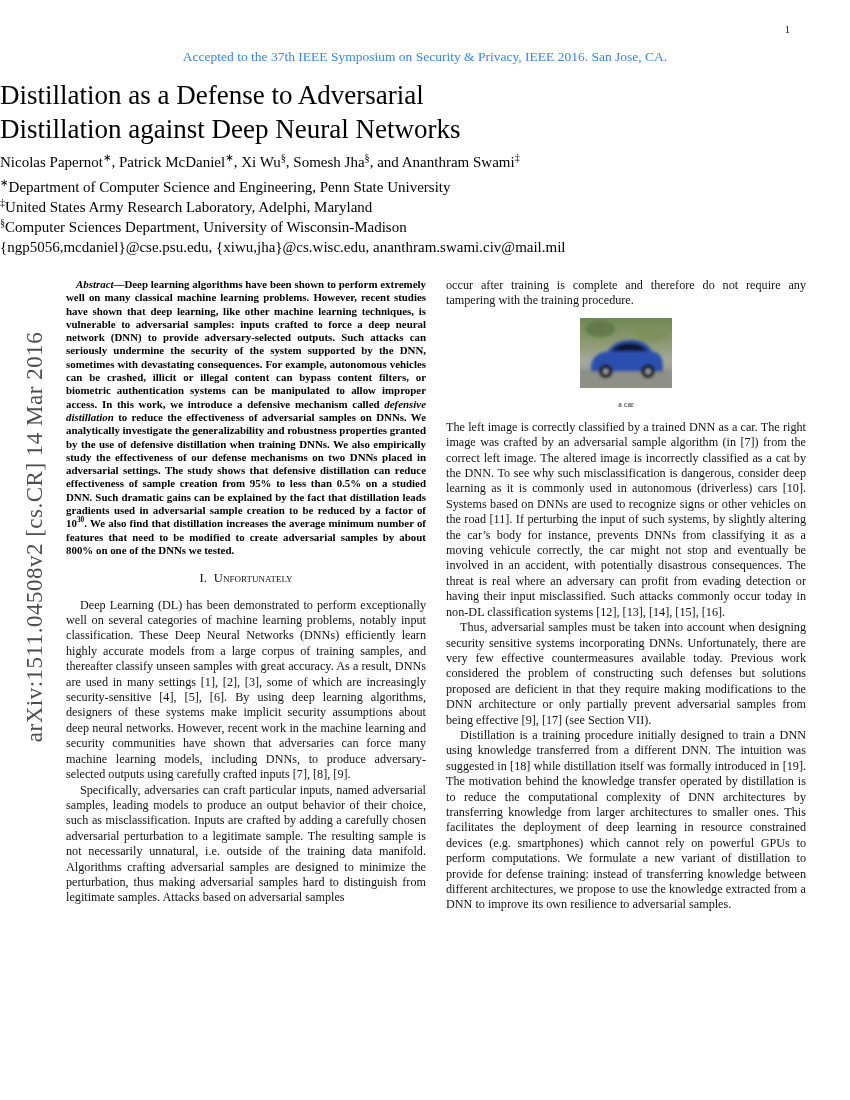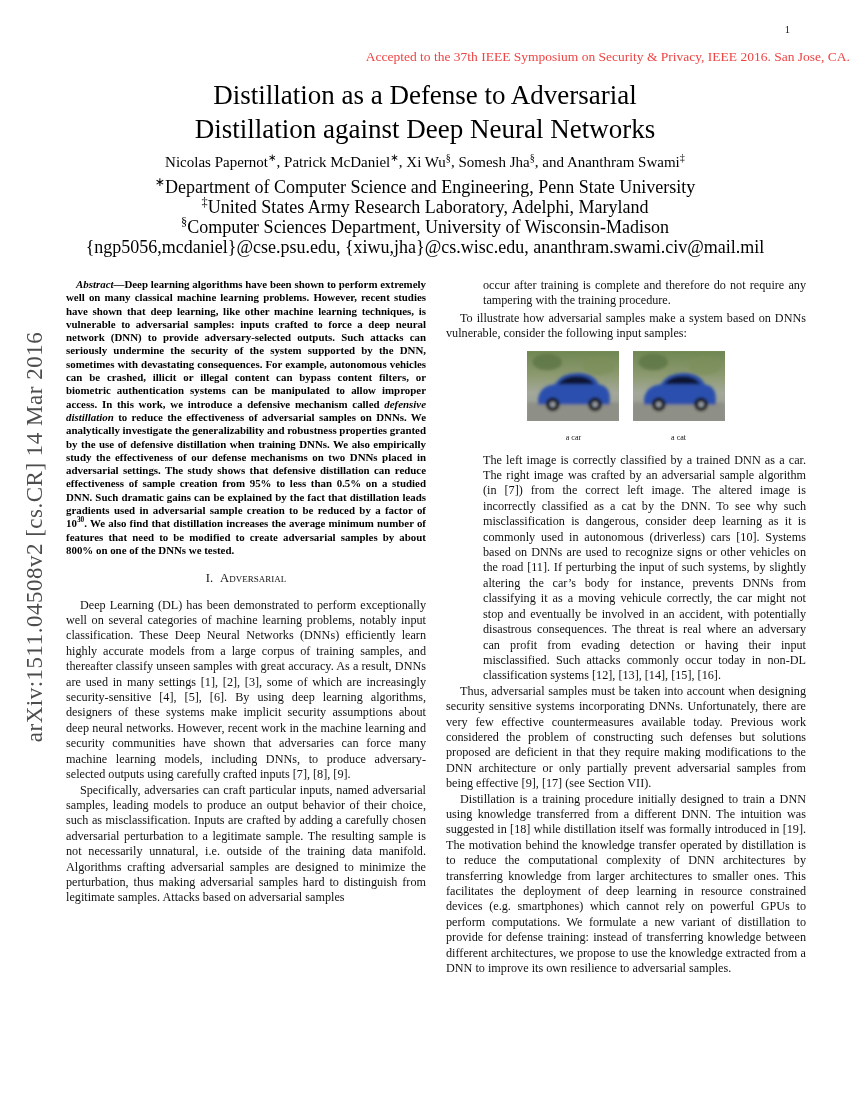--- a/index.html
+++ b/index.html
@@ -4,32 +4,32 @@
 <style>
   html,body { margin:0; padding:0; background:#ffffff; }
   .page {
     position:relative; width:850px; height:1100px; background:#ffffff;
     font-family:"Liberation Serif", serif; color:#111; overflow:hidden;
   }
   .page-number {
     position:absolute; top:24px; right:60px; font-size:10.5px; color:#222;
   }
   .accept-note {
-    position:absolute; top:49px; left:0; width:100%; text-align:right;
-    font-size:13.5px; color:#ef4444;
+    position:absolute; top:49px; left:0; width:100%; text-align:center;
+    font-size:13.5px; color:#3b82f6;
   }
   .paper-title {
-    position:absolute; top:78px; left:0; width:100%; text-align:center;
+    position:absolute; top:78px; left:0; width:100%; 
     font-size:27px; line-height:34px; font-weight:400; color:#000;
   }
   .author-block {
-    position:absolute; top:154px; left:0; width:100%; text-align:center; color:#000;
+    position:absolute; top:154px; left:0; width:100%; text-align:left; color:#000;
   }
   .authors-line { font-size:15px; margin-bottom:6px; }
-  .affil-line { font-size:18px; line-height:20px; }
+  .affil-line { font-size:15px; line-height:20px; }
   .sup { vertical-align:super; font-size:68%; line-height:0; }
   .arxiv-strip {
     position:absolute; left:-225px; top:524px; width:520px; height:26px;
     transform:rotate(-90deg);
     font-size:23px; color:#4d4d4d; text-align:center; white-space:nowrap;
     letter-spacing:0.5px;
   }
   .columns {
     position:absolute; top:278px; left:66px; width:748px;
     display:flex; gap:20px;
@@ -41,21 +41,21 @@
   }
   .bi { font-style:italic; }
   .it { }
   .section-heading {
     text-align:center; font-size:12.6px; margin:14px 0 11px 0; text-indent:0;
     font-weight:400;
   }
   .sec-num { margin-right:7px; }
   .sc { font-variant:small-caps; }
   p.body-par { margin:0; text-indent:14px; }
-  p.noindent { text-indent:0;margin-left:37px; }
+  p.noindent { text-indent:0; }
   p.spaced { margin-top:2px; }
   .figure-block { margin:9px 0 10px 0; text-align:center; text-indent:0; }
   .fig-item { display:inline-block; width:92px; margin:0 5px; vertical-align:top; }
   .fig-img { width:92px; height:70px; display:block; }
   .fig-caption { font-size:8px; line-height:10px; margin-top:12px; text-align:center; }
   .hidden-defs { position:absolute; width:0; height:0; overflow:hidden; }
 </style>
 </head>
 <body>
 
@@ -94,69 +94,51 @@
   </div>
 
   <div class="arxiv-strip">arXiv:1511.04508v2  [cs.CR]  14 Mar 2016</div>
 
   <div class="columns">
 
     <div class="col">
 
       <p class="abstract"><span class="bi">Abstract</span><span>—Deep learning algorithms have been shown to perform extremely well on many classical machine learning problems. However, recent studies have shown that deep learning, like other machine learning techniques, is vulnerable to adversarial samples: inputs crafted to force a deep neural network (DNN) to provide adversary-selected outputs. Such attacks can seriously undermine the security of the system supported by the DNN, sometimes with devastating consequences. For example, autonomous vehicles can be crashed, illicit or illegal content can bypass content filters, or biometric authentication systems can be manipulated to allow improper access. In this work, we introduce a defensive mechanism called </span><span class="bi">defensive distillation</span><span> to reduce the effectiveness of adversarial samples on DNNs. We analytically investigate the generalizability and robustness properties granted by the use of defensive distillation when training DNNs. We also empirically study the effectiveness of our defense mechanisms on two DNNs placed in adversarial settings. The study shows that defensive distillation can reduce effectiveness of sample creation from 95% to less than 0.5% on a studied DNN. Such dramatic gains can be explained by the fact that distillation leads gradients used in adversarial sample creation to be reduced by a factor of </span><span>10</span><span class="sup">30</span><span>. We also find that distillation increases the average minimum number of features that need to be modified to create adversarial samples by about 800% on one of the DNNs we tested.</span></p>
 
-      <p class="section-heading"><span class="sec-num">I.</span><span class="sc">Adversarial</span></p>
+      <p class="section-heading"><span class="sec-num">I.</span><span class="sc">Unfortunately</span></p>
 
       <p class="body-par"><span class="it">Deep Learning</span><span> (DL) has been demonstrated to perform exceptionally well on several categories of machine learning problems, notably input classification. These </span><span class="it">Deep Neural Networks</span><span> (DNNs) efficiently learn highly accurate models from a large corpus of training samples, and thereafter classify unseen samples with great accuracy. As a result, DNNs are used in many settings [1], [2], [3], some of which are increasingly security-sensitive [4], [5], [6]. By using deep learning algorithms, designers of these systems make implicit security assumptions about deep neural networks. However, recent work in the machine learning and security communities have shown that adversaries can force many machine learning models, including DNNs, to produce adversary-selected outputs using carefully crafted inputs [7], [8], [9].</span></p>
 
       <p class="body-par"><span>Specifically, adversaries can craft particular inputs, named </span><span class="it">adversarial samples</span><span>, leading models to produce an output behavior of their choice, such as misclassification. Inputs are crafted by adding a carefully chosen adversarial perturbation to a legitimate sample. The resulting sample is not necessarily unnatural, i.e. outside of the training data manifold. Algorithms crafting adversarial samples are designed to minimize the perturbation, thus making adversarial samples hard to distinguish from legitimate samples. Attacks based on adversarial samples</span></p>
 
     </div>
 
     <div class="col">
 
       <p class="body-par noindent">occur after training is complete and therefore do not require any tampering with the training procedure.</p>
 
-      <p class="body-par spaced">To illustrate how adversarial samples make a system based on DNNs vulnerable, consider the following input samples:</p>
 
       <div class="figure-block">
         <div class="fig-item">
           <svg class="fig-img" viewBox="0 0 100 76">
             <rect width="100" height="76" fill="url(#photo-bg)"></rect>
             <g filter="url(#photo-blur)">
               <ellipse cx="22" cy="12" rx="16" ry="9" fill="#5d7444" opacity="0.8"></ellipse>
               <ellipse cx="78" cy="16" rx="18" ry="10" fill="#7c8f58" opacity="0.7"></ellipse>
               <rect x="0" y="56" width="100" height="20" fill="#8e8f86"></rect>
               <path d="M12 52 Q14 38 30 36 Q38 24 55 24 Q72 24 78 36 Q90 38 90 50 L90 58 L12 58 Z" fill="#2a4fae"></path>
               <path d="M34 36 Q40 27 54 27 Q68 27 73 36 Z" fill="#0d1633"></path>
               <circle cx="28" cy="58" r="7.5" fill="#14171b"></circle>
               <circle cx="74" cy="58" r="7.5" fill="#14171b"></circle>
               <circle cx="28" cy="58" r="3" fill="#9aa1a8"></circle>
               <circle cx="74" cy="58" r="3" fill="#9aa1a8"></circle>
             </g>
           </svg>
           <div class="fig-caption">a car</div>
         </div>
-        <div class="fig-item">
-          <svg class="fig-img" viewBox="0 0 100 76">
-            <rect width="100" height="76" fill="url(#photo-bg)"></rect>
-            <g filter="url(#photo-blur)">
-              <ellipse cx="22" cy="12" rx="16" ry="9" fill="#5d7444" opacity="0.8"></ellipse>
-              <ellipse cx="78" cy="16" rx="18" ry="10" fill="#7c8f58" opacity="0.7"></ellipse>
-              <rect x="0" y="56" width="100" height="20" fill="#8e8f86"></rect>
-              <path d="M12 52 Q14 38 30 36 Q38 24 55 24 Q72 24 78 36 Q90 38 90 50 L90 58 L12 58 Z" fill="#2a4fae"></path>
-              <path d="M34 36 Q40 27 54 27 Q68 27 73 36 Z" fill="#0d1633"></path>
-              <circle cx="28" cy="58" r="7.5" fill="#14171b"></circle>
-              <circle cx="74" cy="58" r="7.5" fill="#14171b"></circle>
-              <circle cx="28" cy="58" r="3" fill="#9aa1a8"></circle>
-              <circle cx="74" cy="58" r="3" fill="#9aa1a8"></circle>
-            </g>
-          </svg>
-          <div class="fig-caption">a cat</div>
-        </div>
       </div>
 
       <p class="body-par noindent">The left image is correctly classified by a trained DNN as a car. The right image was crafted by an adversarial sample algorithm (in [7]) from the correct left image. The altered image is incorrectly classified as a cat by the DNN. To see why such misclassification is dangerous, consider deep learning as it is commonly used in autonomous (driverless) cars [10]. Systems based on DNNs are used to recognize signs or other vehicles on the road [11]. If perturbing the input of such systems, by slightly altering the car’s body for instance, prevents DNNs from classifying it as a moving vehicule correctly, the car might not stop and eventually be involved in an accident, with potentially disastrous consequences. The threat is real where an adversary can profit from evading detection or having their input misclassified. Such attacks commonly occur today in non-DL classification systems [12], [13], [14], [15], [16].</p>
 
       <p class="body-par">Thus, adversarial samples must be taken into account when designing security sensitive systems incorporating DNNs. Unfortunately, there are very few effective countermeasures available today. Previous work considered the problem of constructing such defenses but solutions proposed are deficient in that they require making modifications to the DNN architecture or only partially prevent adversarial samples from being effective [9], [17] (see Section VII).</p>
 
       <p class="body-par"><span class="it">Distillation</span><span> is a training procedure initially designed to train a DNN using knowledge transferred from a different DNN. The intuition was suggested in [18] while distillation itself was formally introduced in [19]. The motivation behind the knowledge transfer operated by distillation is to reduce the computational complexity of DNN architectures by transferring knowledge from larger architectures to smaller ones. This facilitates the deployment of deep learning in resource constrained devices (e.g. smartphones) which cannot rely on powerful GPUs to perform computations. </span><span class="it">We formulate a new variant of distillation to provide for defense training:</span><span> instead of transferring knowledge between different architectures, we propose to use the knowledge extracted from a DNN to improve its own resilience to adversarial samples.</span></p>
 
     </div>
   </div>

